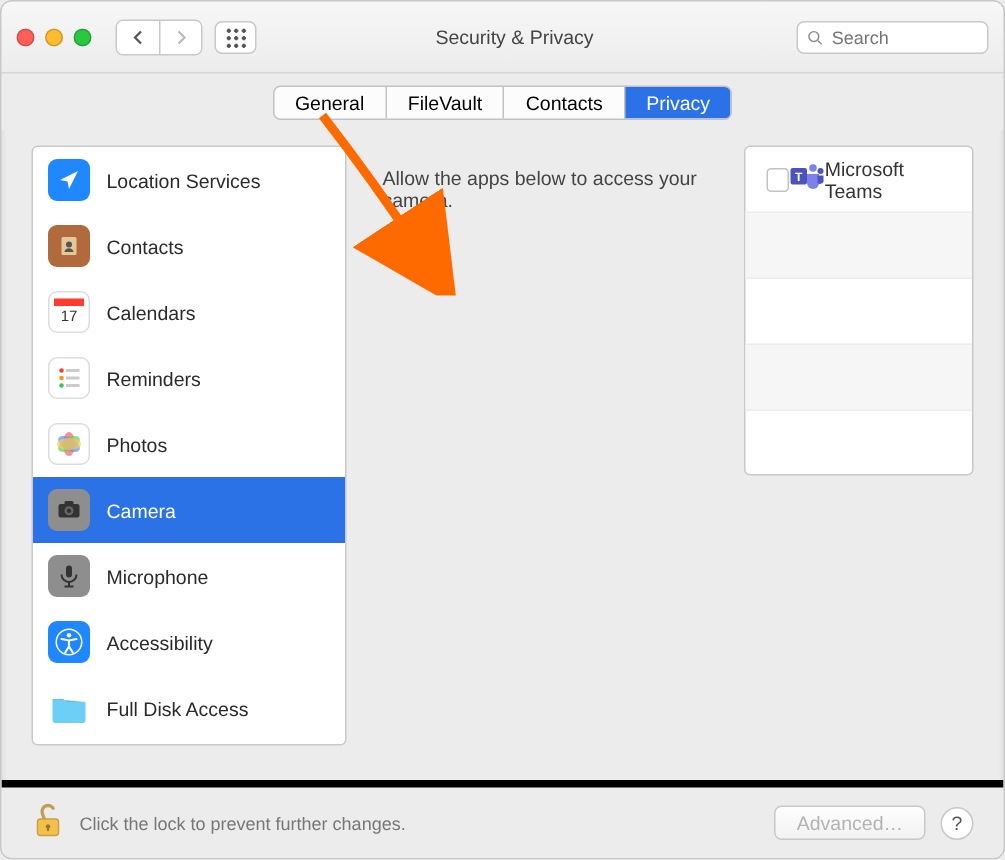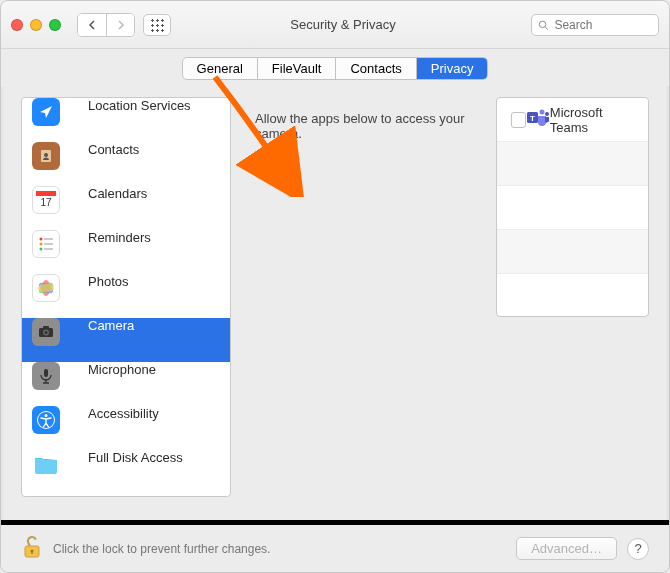--- a/index.html
+++ b/index.html
@@ -108,22 +108,22 @@
   }
   .sidebar {
     width:210px; height:400px;
     background:#fff;
     border:1px solid #c9c9c9;
     border-radius:4px;
     overflow:auto;
   }
   .side-item {
     height:44px;
-    display:flex; align-items:flex-start;
-    padding:0 10px; gap:28px;
+    display:flex; align-items:center;
+    padding:0 10px; gap:11px;
     font-size:13px; color:#2a2a2a;
   }
   .side-item.selected { background:#2b72e6; color:#fff; }
   .side-icon {
     width:28px; height:28px; border-radius:6px;
     display:flex; align-items:center; justify-content:center;
     color:#fff; flex-shrink:0;
   }
   .rightpane { flex:1; display:flex; flex-direction:row; }
   .instr { font-size:13px; color:#444; padding:14px 0 14px 10px; }

